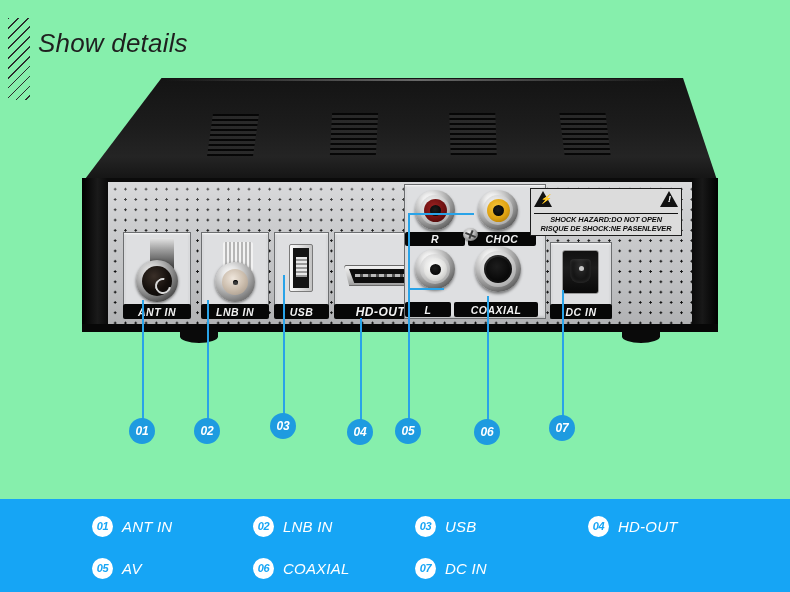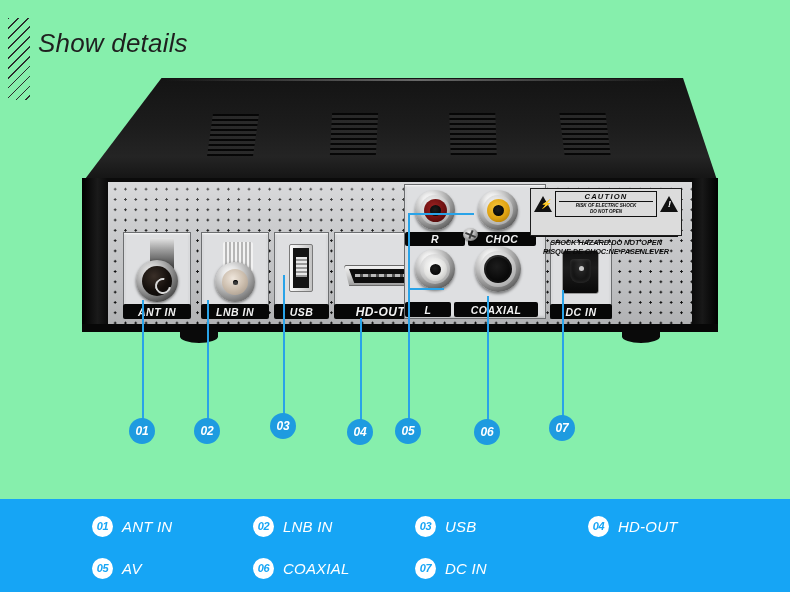--- a/index.html
+++ b/index.html
@@ -439,21 +439,21 @@
     font-size: 7.4px;
     font-weight: 700;
     color: #0b0b0b;
     text-align: center;
     line-height: 9.2px;
     white-space: nowrap;
     letter-spacing: -0.1px;
   }
   .caution-lines {
     border-top: 1.1px solid #111;
-    margin-top: 19px;
+    margin-top: 6px;
     padding-top: 1px;
   }
 
   
   .foot {
     position: absolute;
     width: 38px;
     height: 13px;
     background: #0a0a0a;
     border-radius: 0 0 50% 50%;
@@ -640,32 +640,27 @@
     </div>
     <div class="label-strip" style="left:468px; top:226px; width:62px; height:15px;">
       <span class="port-label" style="position:static;">DC IN</span>
     </div>
 
     <div class="caution" style="left:448px; top:110px; width:152px; height:48px;">
       <div class="caution-top">
         <div class="tri">
           <span class="bolt">⚡</span>
         </div>
-        <div class="caution-box">
-          <div class="caution-word">CAUTION</div>
-          <div class="caution-sub">RISK OF ELECTRIC SHOCK</div>
-          <div class="caution-sub" style="padding-top:0;">DO NOT OPEN</div>
-        </div>
         <div class="tri">
           <span class="bang">!</span>
         </div>
       </div>
       <div class="caution-lines">
         <div class="caution-line">SHOCK HAZARD:DO NOT OPEN</div>
-        <div class="caution-line">RISQUE DE CHOC:NE PASENLEVER</div>
+        <div class="caution-line">RISQUE DE SHOCK:NE PASENLEVER</div>
       </div>
     </div>
 
     <div class="foot" style="left:98px; top:252px;"></div>
     <div class="foot" style="left:540px; top:252px;"></div>
   </div>
 
   <div class="callout-line" style="left:142px; top:300px; width:1.6px; height:125px;"></div>
   <div class="bubble" style="left:129px; top:418px;">01</div>
 

